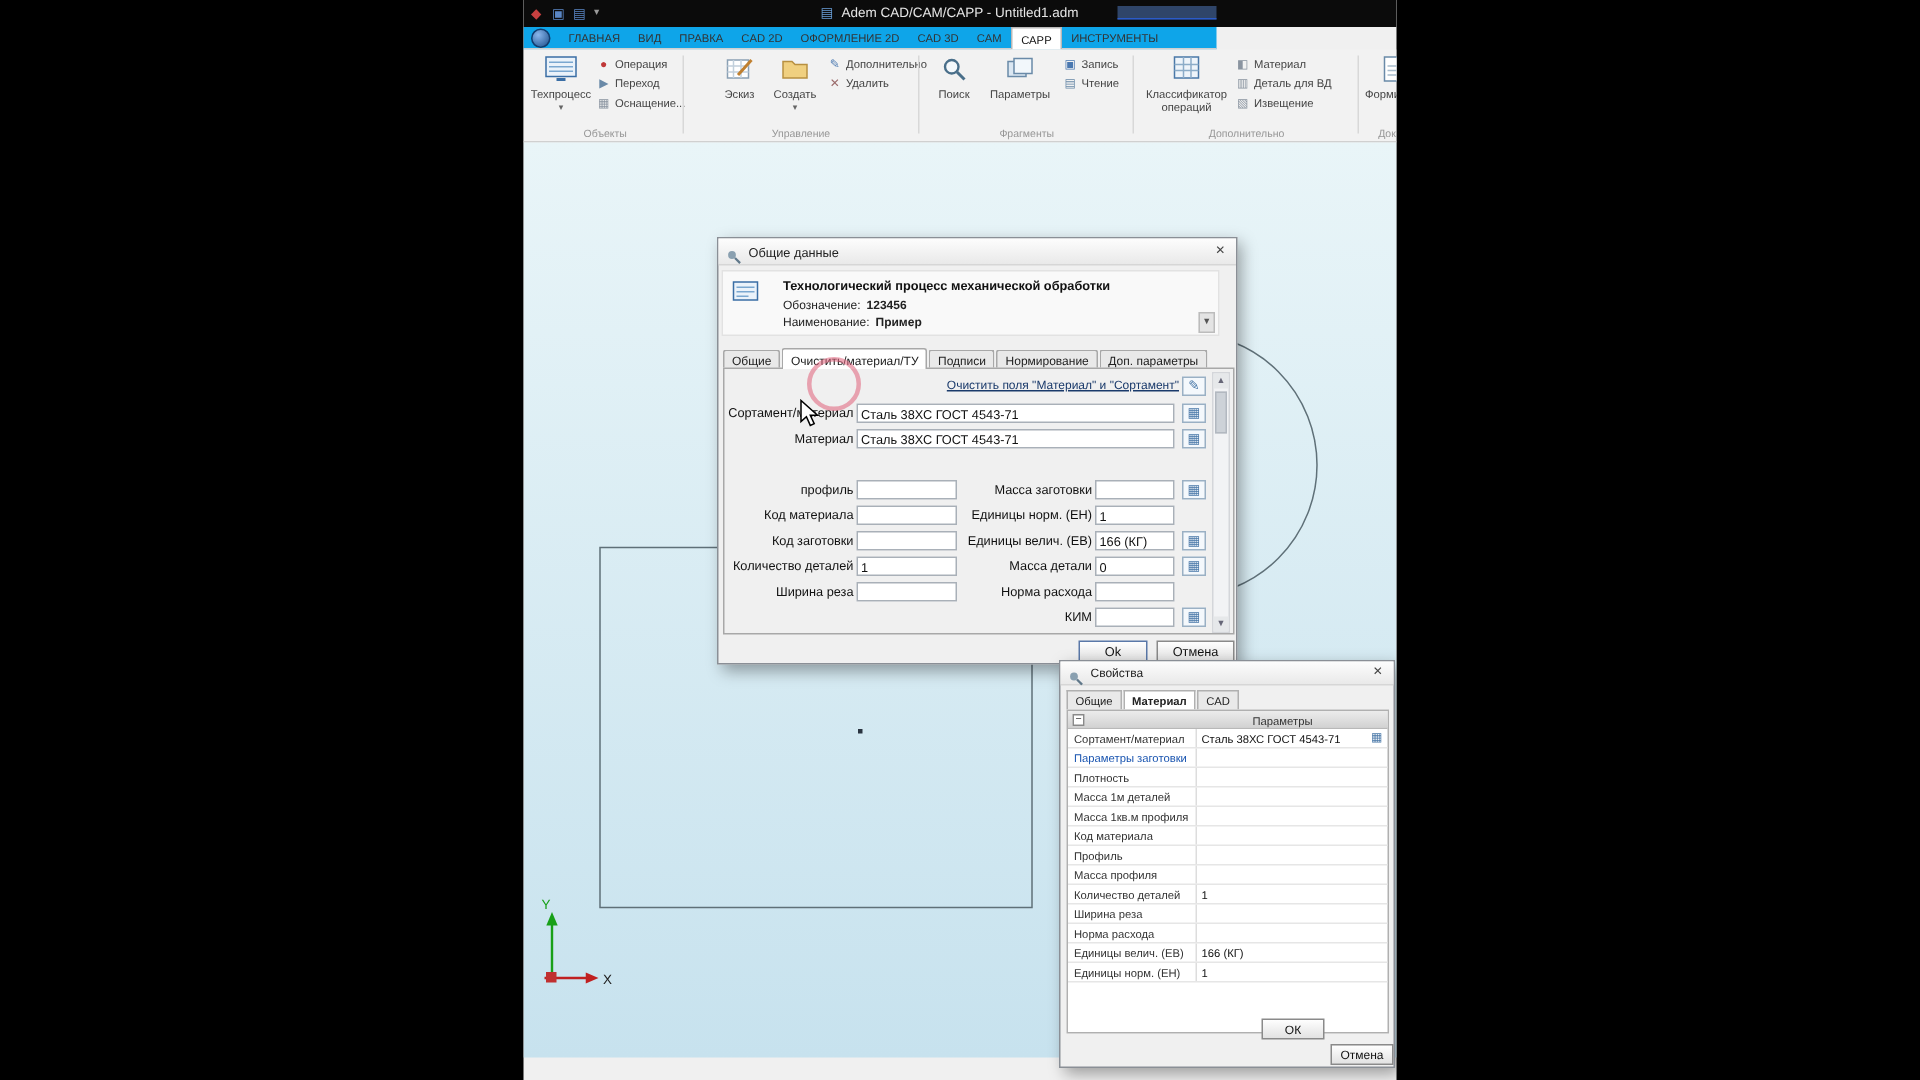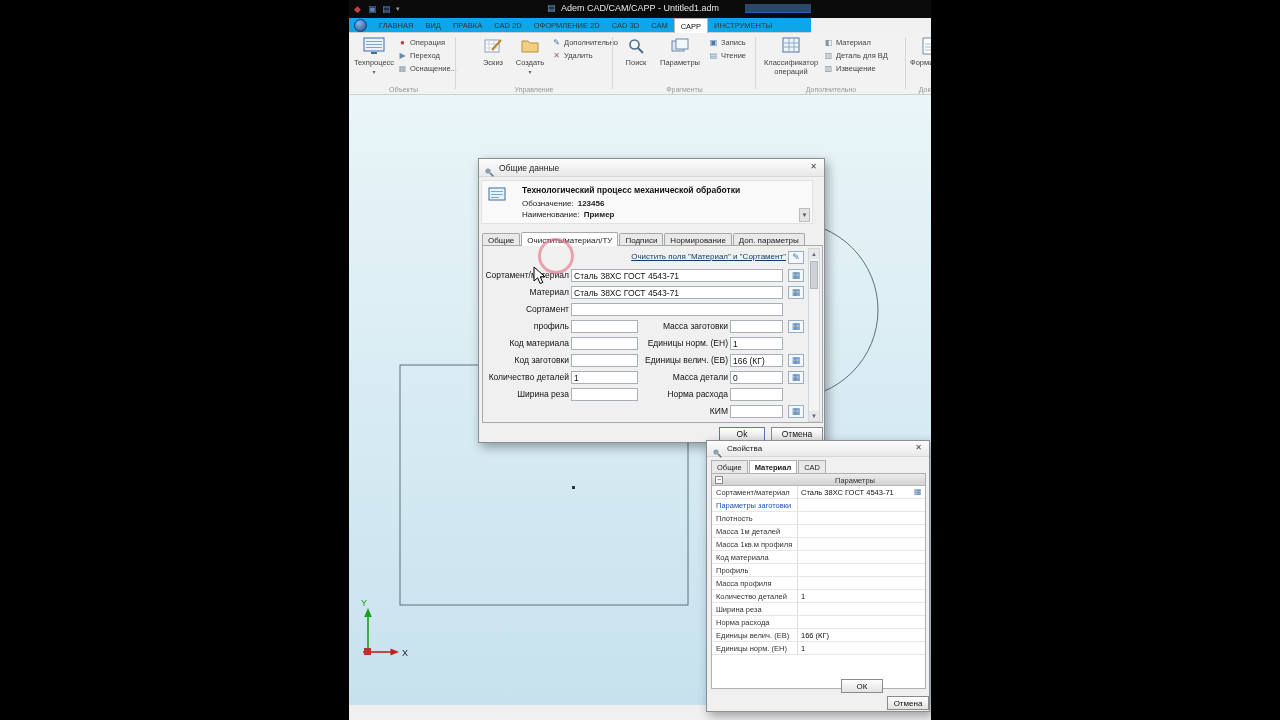--- a/index.html
+++ b/index.html
@@ -354,24 +354,20 @@
       <div class="frow" style="top:23px">
         <span class="flabel">Сортамент/материал</span>
         <input class="finput fi-wide" value="Сталь 38ХС ГОСТ 4543-71" style="">
         <span class="mini-btn">▦</span>
       </div>
       <div class="frow" style="top:40px">
         <span class="flabel">Материал</span>
         <input class="finput fi-wide" value="Сталь 38ХС ГОСТ 4543-71" style="">
         <span class="mini-btn">▦</span>
       </div>
-      <div class="frow" style="top:57px">
-        <span class="flabel">Сортамент</span>
-        <input class="finput fi-wide" value="" style="">
-      </div>
 
       <div class="frow" style="top:74px">
         <span class="flabel">профиль</span>
         <input class="finput fi-left" value="" style="">
         <span class="flabel2">Масса заготовки</span>
         <input class="finput fi-right" value="" style="">
         <span class="mini-btn">▦</span>
       </div>
       <div class="frow" style="top:91px">
         <span class="flabel">Код материала</span>

